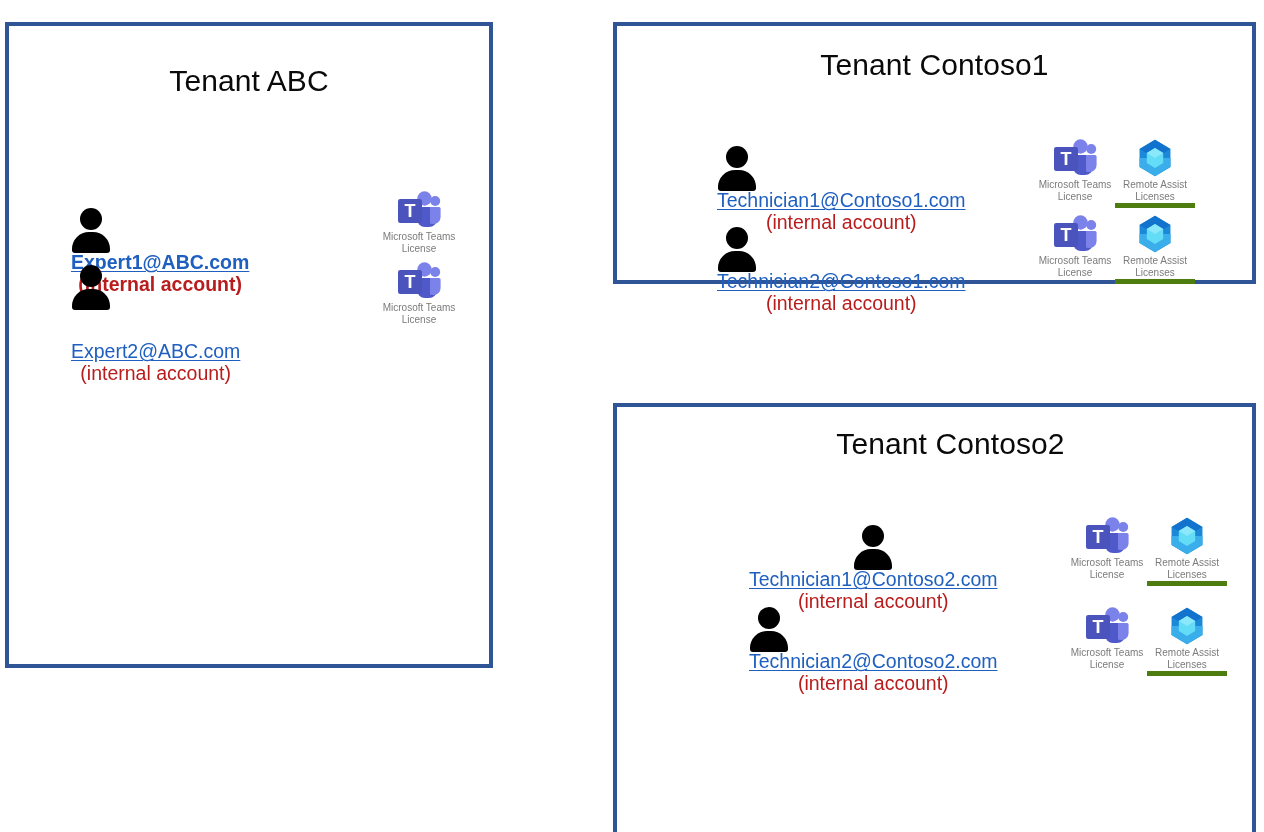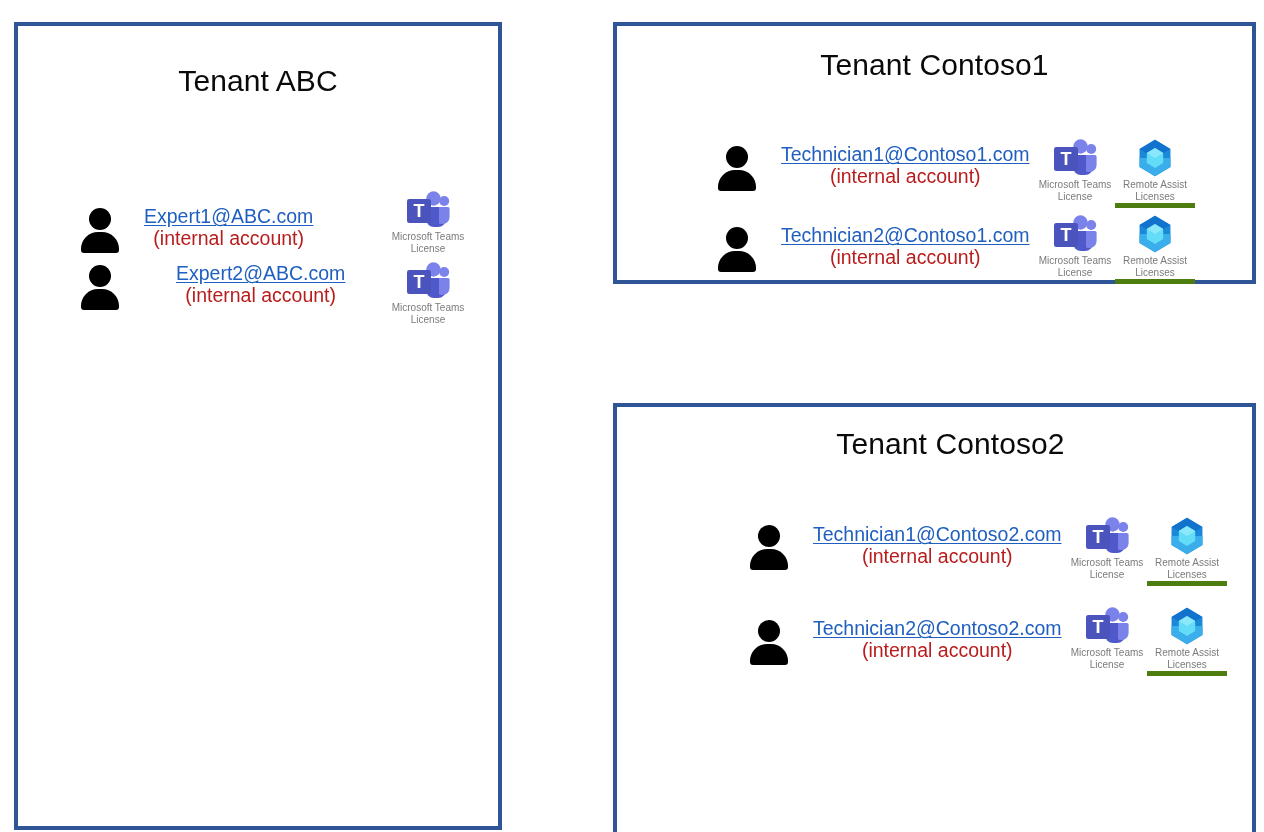--- a/index.html
+++ b/index.html
@@ -15,21 +15,21 @@
     overflow: hidden;
   }
 
   .panel {
     position: absolute;
     background: #ffffff;
     border: 4px solid #2F5597;
     box-sizing: border-box;
   }
 
-  #panel-abc      { left: 14px;   top: 22px;  width: 488px; height: 808px; }
+  #panel-abc      { left: 5px;   top: 22px;  width: 488px; height: 646px; }
   #panel-contoso1 { left: 613px; top: 22px;  width: 643px; height: 262px; }
   #panel-contoso2 { left: 613px; top: 403px; width: 643px; height: 526px; padding-left: 32px; }
 
   .panel-title {
     text-align: center;
     font-size: 30px;
     font-weight: 400;
     color: #0a0a0a;
     letter-spacing: 0.1px;
     white-space: nowrap;
@@ -38,20 +38,21 @@
   #panel-contoso1 .panel-title { margin-top: 22px; }
   #panel-contoso2 .panel-title { margin-top: 20px; }
 
   
   .rows { position: relative; }
 
   .user-row {
     position: absolute;
     display: flex;
     align-items: flex-start;
+    flex-direction: column;
   }
 
   .person-icon {
     width: 40px;
     height: 46px;
     position: relative;
     flex: 0 0 auto;
   }
   .person-icon .head {
     position: absolute;
@@ -106,34 +107,34 @@
     color: #7b7b7b;
     line-height: 1.18;
     margin-top: 1px;
     white-space: normal;
   }
   .license-caption.ruled { border-bottom: 5px solid #4d7c0f; }
 
   .icon-svg { display: block; margin: 0 auto; }
 
   
-  #abc-row-0 { left: 62px;  top: 108px; }
+  #abc-row-0 { left: 62px;  top: 108px; font-weight: bold; }
   #abc-row-1 { left: 62px;  top: 165px; gap: 16px; }
   #abc-lic-0 { left: 370px; top: 92px;  }
   #abc-lic-1 { left: 370px; top: 163px; }
 
   
   #c1-row-0 { left: 100px; top: 62px;  }
   #c1-row-1 { left: 100px; top: 143px; }
   #c1-lic-0 { left: 418px; top: 56px;  }
   #c1-lic-1 { left: 418px; top: 132px; }
 
   
   #c2-row-0 { left: 100px; top: 62px; align-items: center;  }
-  #c2-row-1 { left: 100px; top: 157px; }
+  #c2-row-1 { left: 100px; top: 144px; }
   #c2-lic-0 { left: 418px; top: 55px;  }
   #c2-lic-1 { left: 418px; top: 145px; }
   .gap-24 { width: 24px; }
 </style>
 </head>
 <body>
 
 <div class="panel" id="panel-abc">
   <div class="panel-title">Tenant ABC</div>
 

